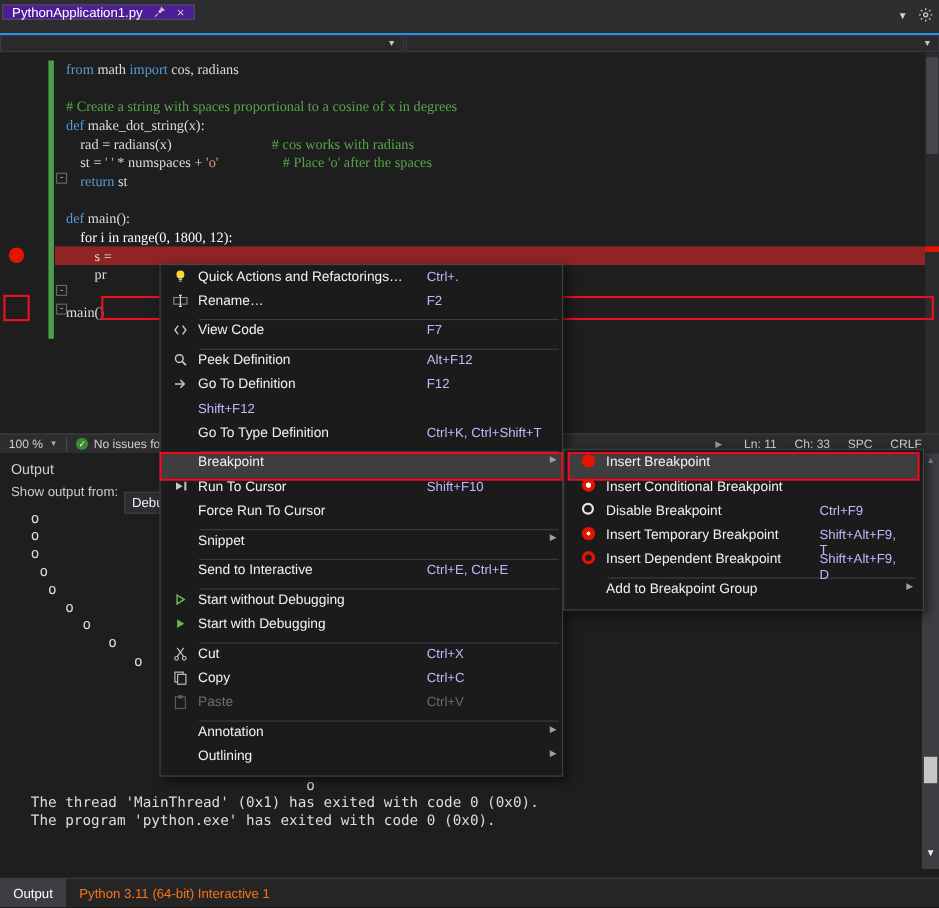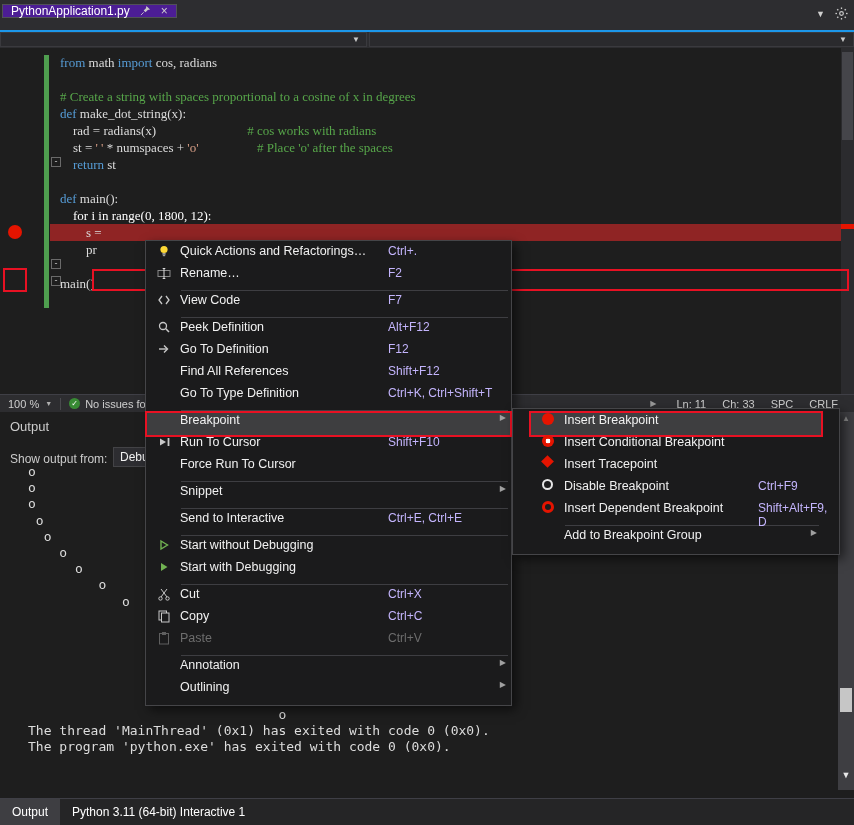--- a/index.html
+++ b/index.html
@@ -49,42 +49,42 @@
   .zoom-chev{margin-left:6px;font-size:7px;color:#AFAFAF;cursor:pointer}
   .edbar-div{width:1px;height:12px;background:#4A4A4E;margin:0 8px}
   .ok-circle{width:11px;height:11px;border-radius:50%;background:#388A34;color:#FFF;font-size:8px;line-height:11px;
     text-align:center;margin-right:5px;cursor:pointer}
   .edbar-right{margin-left:auto;display:flex;align-items:center;gap:16px;padding-right:16px}
   .hs-arrow{font-size:8px;color:#9A9A9A;margin-right:4px}
 
   
   .output{position:absolute;left:0;top:412px;width:854px;height:386px;background:#1E1E1E}
   .out-title{position:absolute;left:10px;top:7px;font-size:13px;color:#CCCCCC}
-  .out-from{position:absolute;left:10px;top:40px;font-size:12px;color:#CCCCCC}
+  .out-from{position:absolute;left:10px;top:28px;font-size:12px;color:#CCCCCC}
   .out-combo{position:absolute;left:113px;top:35px;width:170px;height:20px;background:#2D2D31;border:1px solid #434346;
     font-size:12px;color:#F1F1F1;line-height:18px;padding-left:6px;cursor:pointer}
   .out-combo .chev{position:absolute;right:6px;top:5px;font-size:8px;color:#C8C8C8}
   .out-lines{position:absolute;left:28px;top:52px;z-index:2}
   .out-line{height:16.2px;line-height:16.2px;white-space:pre;font-family:"DejaVu Sans Mono",monospace;font-size:13px;color:#DCDCDC}
   .out-vscroll{position:absolute;left:838px;top:0;width:16px;height:378px;background:#3E3E42}
   .ov-up{position:absolute;left:0;top:2px;width:16px;text-align:center;font-size:8px;color:#8A8A8A;cursor:pointer}
   .ov-thumb{position:absolute;left:2px;top:276px;width:12px;height:24px;background:#C6C6C6;cursor:pointer}
   .ov-down{position:absolute;left:0;top:358px;width:16px;text-align:center;font-size:9px;color:#E8E8E8;cursor:pointer}
 
   
   .bottombar{position:absolute;left:0;top:798px;width:854px;height:27px;background:#252526;border-top:1px solid #3F3F46}
   .bottom-tabs{display:flex;height:100%}
-  .panel-tab{display:flex;align-items:center;padding:0 12px;font-size:12px;color:#ffffff;cursor:pointer}
+  .panel-tab{display:flex;align-items:center;padding:0 12px;font-size:12px;color:#f97316;cursor:pointer}
   .panel-tab.active{background:#3E3E42;color:#FFFFFF}
 
   
   .menu{position:absolute;background:#1B1B1C;border:1px solid #454548;box-shadow:4px 4px 10px rgba(0,0,0,.55);
     padding:3px 1px;z-index:40}
   #context-menu{left:145px;top:240px;width:367px}
-  #breakpoint-submenu{left:512px;top:408px;width:328px;z-index:45;padding:4px 18px}
+  #breakpoint-submenu{left:512px;top:408px;width:328px;z-index:45;padding:4px 5px}
   .menu-item{position:relative;display:flex;align-items:flex-start;height:22px;padding-right:4px;font-size:12.5px;color:#F1F1F1;cursor:pointer}
   .menu-item.selected{background:#3E3E40}
   .menu-item.annotated{outline:2px solid var(--annotation-red)}
   .menu-item.disabled .mi-label,.menu-item.disabled .mi-shortcut{color:#6D6D6D}
   .mi-icon{flex:0 0 33px;display:flex;align-items:center;justify-content:center}
   #context-menu .mi-label{flex:0 0 208px}
   #breakpoint-submenu .mi-label{flex:0 0 194px}
   .mi-shortcut{flex:1;font-size:12px;color:#c4b5fd}
   .mi-arrow{width:12px;text-align:right;color:#A0A0A0;font-size:8px}
   .menu-sep{height:1px;background:#3E3E42;margin:2px 2px 2px 34px}
@@ -284,21 +284,20 @@
             <line x1="2" y1="7" x2="10" y2="7" stroke="#C8C8C8" stroke-width="1.4"></line>
             <path d="M7 3.5 L10.5 7 L7 10.5" fill="none" stroke="#C8C8C8" stroke-width="1.4"></path>
           </svg>
         </span>
         <span class="mi-label">Go To Definition</span>
         <span class="mi-shortcut">F12</span>
         <span class="mi-arrow"></span>
       </div>
       <div class="menu-item">
         <span class="mi-icon"></span>
-        <span class="mi-label">Find All References</span>
         <span class="mi-shortcut">Shift+F12</span>
         <span class="mi-arrow"></span>
       </div>
       <div class="menu-item">
         <span class="mi-icon"></span>
         <span class="mi-label">Go To Type Definition</span>
         <span class="mi-shortcut">Ctrl+K, Ctrl+Shift+T</span>
         <span class="mi-arrow"></span>
       </div>
       <div class="menu-sep"></div>
@@ -422,36 +421,36 @@
       <div class="menu-item">
         <span class="mi-icon">
           <span class="gl bp-conditional"></span>
         </span>
         <span class="mi-label">Insert Conditional Breakpoint</span>
         <span class="mi-shortcut"></span>
         <span class="mi-arrow"></span>
       </div>
       <div class="menu-item">
         <span class="mi-icon">
-          <span class="gl bp-tracepoint"></span>
-        </span>
-        <span class="mi-label">Insert Tracepoint</span>
-        <span class="mi-shortcut"></span>
-        <span class="mi-arrow"></span>
-      </div>
-      <div class="menu-item">
-        <span class="mi-icon">
           <span class="gl bp-disabled"></span>
         </span>
         <span class="mi-label">Disable Breakpoint</span>
         <span class="mi-shortcut">Ctrl+F9</span>
         <span class="mi-arrow"></span>
       </div>
       <div class="menu-item">
         <span class="mi-icon">
+          <span class="gl bp-temporary"></span>
+        </span>
+        <span class="mi-label">Insert Temporary Breakpoint</span>
+        <span class="mi-shortcut">Shift+Alt+F9, T</span>
+        <span class="mi-arrow"></span>
+      </div>
+      <div class="menu-item">
+        <span class="mi-icon">
           <span class="gl bp-dependent"></span>
         </span>
         <span class="mi-label">Insert Dependent Breakpoint</span>
         <span class="mi-shortcut">Shift+Alt+F9, D</span>
         <span class="mi-arrow"></span>
       </div>
       <div class="menu-sep"></div>
       <div class="menu-item">
         <span class="mi-icon"></span>
         <span class="mi-label">Add to Breakpoint Group</span>

